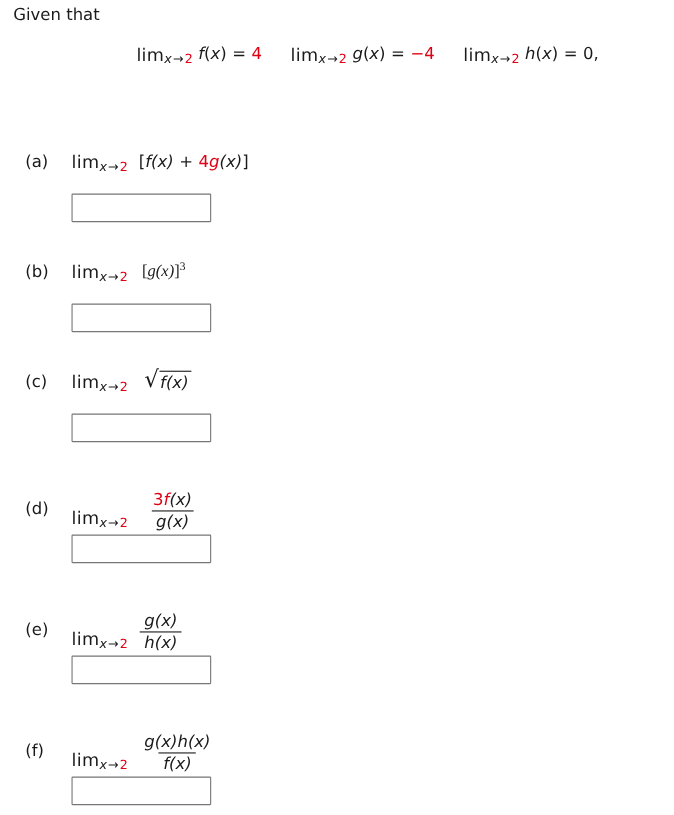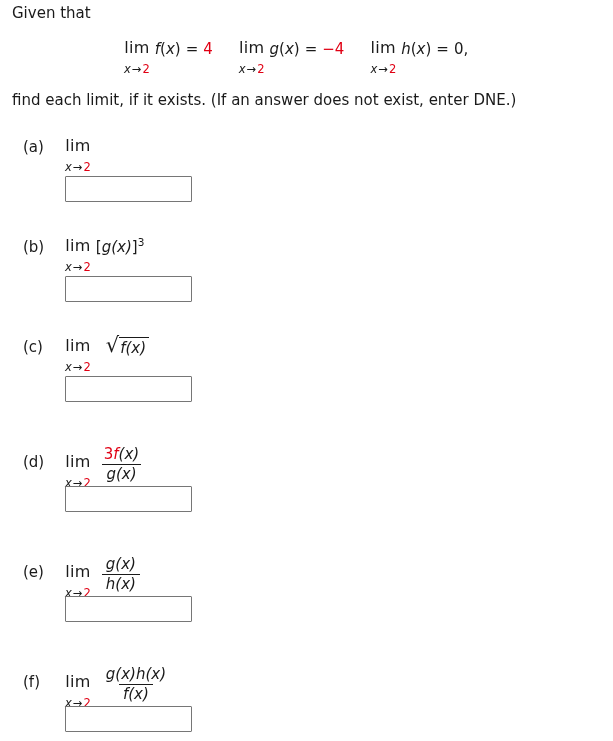--- a/index.html
+++ b/index.html
@@ -49,21 +49,21 @@
   .given-item {
     display: flex;
     align-items: flex-start;
     margin-right: 26px;
   }
   .given-item:last-child { margin-right: 0; }
 
   
   .limop {
     display: inline-flex;
-    flex-direction: column;
+    flex-direction: row;
     align-items: center;
     line-height: 1;
     margin-right: 5px;
   }
   .limop .lim-word {
     font-size: 16px;
     letter-spacing: 0.3px;
     color: #1a1a1a;
   }
   .limop .lim-sub {
@@ -200,41 +200,41 @@
     <div class="given-item">
       <span class="limop">
         <span class="lim-word">lim</span>
         <span class="lim-sub"><span class="var">x</span><span class="arrow">→</span><span class="red">2</span></span>
       </span>
       <span class="expr"><span class="v">h</span><span class="paren">(</span><span class="v">x</span><span class="paren">)</span><span class="eq">=</span><span>0</span><span>,</span></span>
     </div>
 
   </div>
 
-  <div class="find-line">find each limit, if it exists. (If an answer does not exist, enter DNE.)</div>
 
   <div class="qblock" style="top:138px;">
     <span class="qlabel">(a)</span>
     <span class="qbody">
       <span class="limop">
         <span class="lim-word">lim</span>
         <span class="lim-sub"><span class="var">x</span><span class="arrow">→</span><span class="red">2</span></span>
       </span>
+      <span class="expr" style="margin-left:5px;"><span>[</span><span class="v">f</span><span class="v">(x)</span><span class="eq">+</span><span class="red">4</span><span class="v red">g</span><span class="v">(x)</span><span>]</span></span>
     </span>
     <input class="answer-box" type="text" style="top: 38px;" placeholder="">
   </div>
 
   <div class="qblock" style="top:238px;">
     <span class="qlabel">(b)</span>
     <span class="qbody">
       <span class="limop">
         <span class="lim-word">lim</span>
         <span class="lim-sub"><span class="var">x</span><span class="arrow">→</span><span class="red">2</span></span>
       </span>
-      <span class="expr" style=""><span>[</span><span class="v">g</span><span class="v">(x)</span><span>]</span><sup class="pw">3</sup></span>
+      <span class="expr" style="margin-left:8px;font-family:Liberation Serif, serif;"><span>[</span><span class="v">g</span><span class="v">(x)</span><span>]</span><sup class="pw">3</sup></span>
     </span>
     <input class="answer-box" type="text" style="top: 38px;" placeholder="">
   </div>
 
   <div class="qblock" style="top:338px;">
     <span class="qlabel">(c)</span>
     <span class="qbody">
       <span class="limop">
         <span class="lim-word">lim</span>
         <span class="lim-sub"><span class="var">x</span><span class="arrow">→</span><span class="red">2</span></span>
@@ -247,21 +247,21 @@
     <input class="answer-box" type="text" style="top: 38px;" placeholder="">
   </div>
 
   <div class="qblock" style="top:443px;">
     <span class="qlabel" style="top:10px;">(d)</span>
     <span class="qbody frac-body" style="top:10px;">
       <span class="limop">
         <span class="lim-word">lim</span>
         <span class="lim-sub"><span class="var">x</span><span class="arrow">→</span><span class="red">2</span></span>
       </span>
-      <span class="frac" style="margin-left:4px;text-align:right;">
+      <span class="frac" style="margin-left:14px;text-align:right;">
         <span class="num"><span class="red">3</span><span class="v red">f</span><span class="v">(x)</span></span>
         <span class="den"><span class="v">g</span><span class="v">(x)</span></span>
       </span>
     </span>
     <input class="answer-box" type="text" style="top: 43px;" placeholder="">
   </div>
 
   <div class="qblock" style="top:553px;">
     <span class="qlabel" style="top:10px;">(e)</span>
     <span class="qbody frac-body" style="top:10px;">

